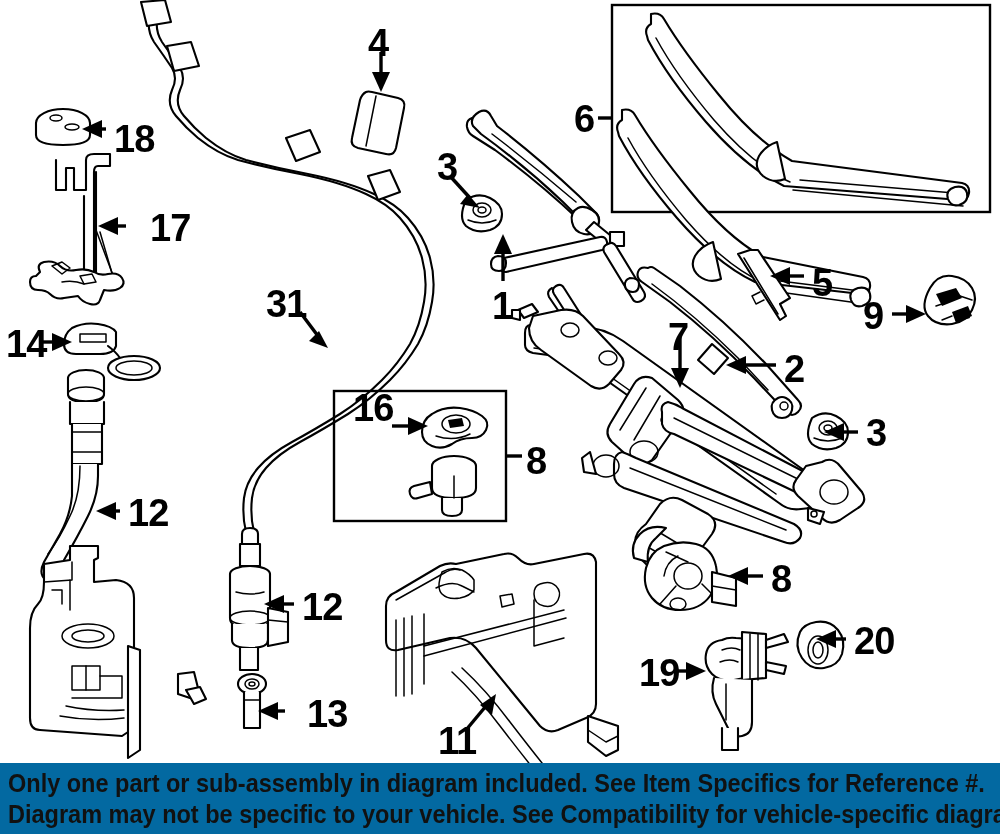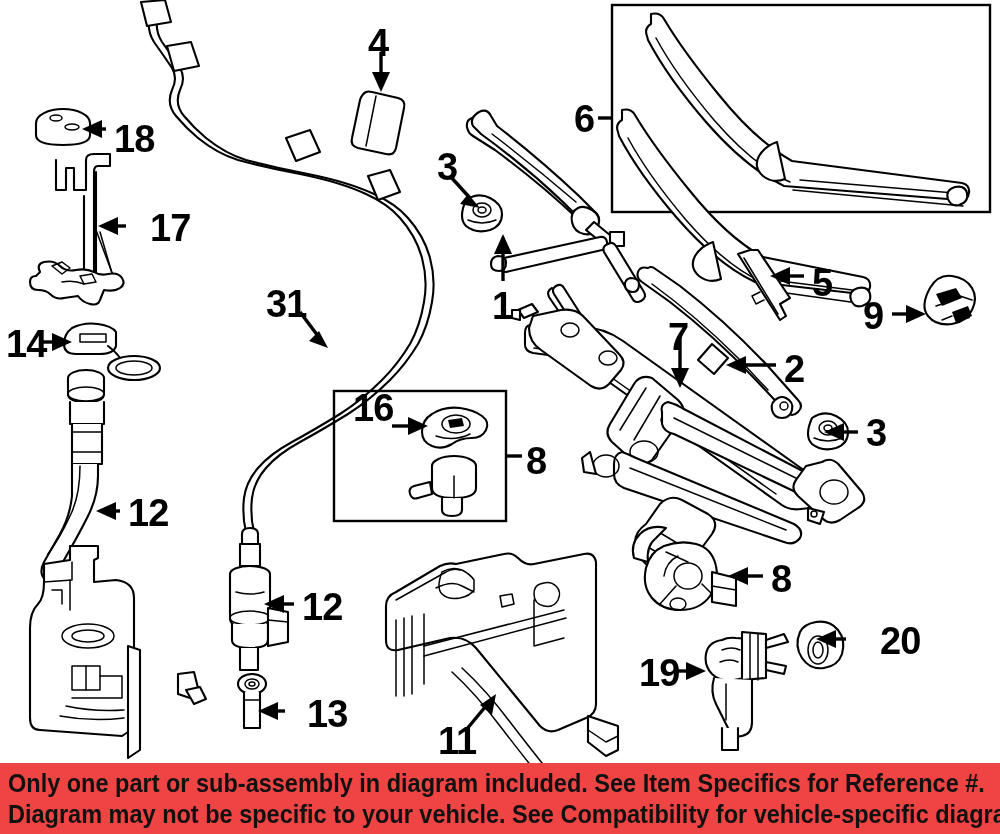--- a/index.html
+++ b/index.html
@@ -35,21 +35,21 @@
     letter-spacing: -1px;
     white-space: nowrap;
     user-select: none;
   }
   #disclaimer-banner {
     position: absolute;
     left: 0;
     top: 763px;
     width: 1000px;
     height: 71px;
-    background: #ef4444;
+    background: #0369a1;
     box-sizing: border-box;
     padding: 5px 8px 0 8px;
   }
   .banner-line {
     font-family: "Liberation Sans Narrow", "Liberation Sans", sans-serif;
     font-weight: bold;
     font-size: 25px;
     line-height: 31px;
     color: #111111;
     white-space: nowrap;
@@ -490,21 +490,21 @@
   <div class="callout" style="left:128px; top:494px;">12</div>
   <div class="callout" style="left:438px; top:722px;">11</div>
   <div class="callout" style="left:302px; top:588px;">12</div>
   <div class="callout" style="left:307px; top:695px;">13</div>
   <div class="callout" style="left:6px;   top:325px;">14</div>
   <div class="callout" style="left:526px; top:442px;">8</div>
   <div class="callout" style="left:353px; top:389px;">16</div>
   <div class="callout" style="left:150px; top:209px;">17</div>
   <div class="callout" style="left:114px; top:120px;">18</div>
   <div class="callout" style="left:639px; top:654px;">19</div>
-  <div class="callout" style="left:854px; top:622px;margin-left:26px;">20</div>
+  <div class="callout" style="left:854px; top:622px;">20</div>
   <div class="callout" style="left:266px; top:285px;">31</div>
 
   <div id="disclaimer-banner">
     <div class="banner-line">Only one part or sub-assembly in diagram included. See Item Specifics for Reference #.</div>
     <div class="banner-line">Diagram may not be specific to your vehicle. See Compatibility for vehicle-specific diagrams.</div>
   </div>
 
 </div>
 
 </body></html>

